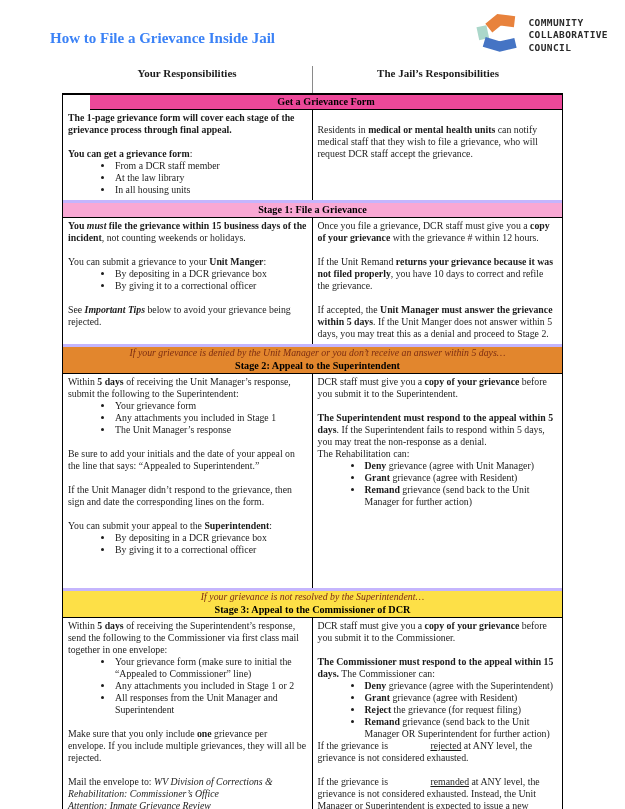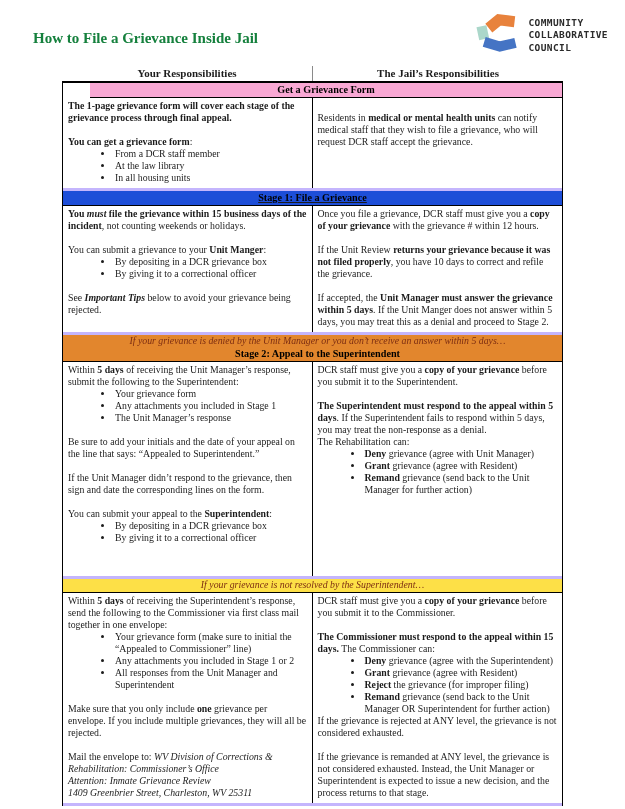--- a/index.html
+++ b/index.html
@@ -2,38 +2,38 @@
 <html><head>
 <meta charset="utf-8">
 <style>
   html,body{margin:0;padding:0;}
   body{
     width:625px;height:809px;background:#ffffff;position:relative;
     font-family:"Liberation Serif",serif;color:#1c1c1c;
     -webkit-font-smoothing:antialiased;
   }
   .title{
-    position:absolute;left:33px;top:30px;margin:0;
-    font-size:15px;font-weight:bold;color:#15803d;
+    position:absolute;left:50px;top:30px;margin:0;
+    font-size:15px;font-weight:bold;color:#3b82f6;
   }
   .logo{
     position:absolute;right:17px;top:14px;
     display:flex;align-items:center;gap:7px;
   }
   .logo svg{display:block;}
   .logo-text{
     font-family:"DejaVu Sans Mono",monospace;font-weight:bold;
     font-size:9.5px;line-height:1.3;letter-spacing:.4px;color:#2b2b2b;
   }
   .grv-table{position:absolute;left:62px;top:66px;width:501px;}
   .col-headers{
     display:flex;font-weight:bold;font-size:11px;text-align:center;
     border-bottom:2px solid #000;
   }
-  .col-headers .col-h{width:50%;padding:1px 0 2px;}
+  .col-headers .col-h{width:50%;padding:1px 0 14px;}
   .col-headers .col-h:first-child{border-right:1px solid #8a8a8a;}
   .table-body{border-left:1px solid #000;border-right:1px solid #000;}
   .banner{
     border-bottom:1px solid #000;text-align:center;padding:0 2px 1px;
   }
   .banner-title{font-weight:bold;font-size:10.2px;line-height:13px;color:#000;}
   .banner-note{font-style:italic;font-size:9.8px;line-height:12px;}
   .row{display:flex;border-bottom:3px solid #c4b5fd;}
   .cell{
     width:50%;box-sizing:border-box;padding:2px 5px 4px;
@@ -43,21 +43,21 @@
   .r0{min-height:88px;}
   .r1{min-height:124px;}
   .r2{min-height:214px;}
   .r3{min-height:183px;}
   .para{margin:0;}
   .gap{margin-top:12px;}
   ul.blist{margin:0;padding-left:46px;}
   ul.blist li{padding-left:1px;}
   .b{font-weight:bold;}
   .i{font-style:italic;}
-  .u{}
+  .u{text-decoration:underline;margin-left:40px;}
 </style>
 </head>
 <body>
 
 <h1 class="title">How to File a Grievance Inside Jail</h1>
 
 <div class="logo">
   <svg width="46" height="43" viewBox="0 0 50 46" aria-hidden="true">
     <polyline points="15,15 26,6 43,8" fill="none" stroke-width="12" stroke-linejoin="miter" stroke="#E8823C"></polyline>
     <line x1="7" y1="13" x2="10" y2="27" stroke-width="11" stroke="#ABD7CA"></line>
@@ -69,53 +69,53 @@
     <div>COUNCIL</div>
   </div>
 </div>
 
 <div class="grv-table">
   <div class="col-headers">
     <div class="col-h">Your Responsibilities</div>
     <div class="col-h">The Jail’s Responsibilities</div>
   </div>
   <div class="table-body" id="sections">
-      <div class="banner" style="background: #f9a8d4; margin-left: 27px;">
+      <div class="banner" style="background: #ec4899; margin-left: 27px;">
         <div class="banner-title">Get a Grievance Form</div>
       </div>
       <div class="row r0">
         <div class="cell left">
           <div class="para"><span class="b">The 1-page grievance form will cover each stage of the grievance process through final appeal.</span></div>
           <div class="para gap"><span class="b">You can get a grievance form</span><span>:</span></div>
           <ul class="blist">
             <li><span>From a DCR staff member</span></li>
             <li><span>At the law library</span></li>
             <li><span>In all housing units</span></li>
           </ul>
         </div>
         <div class="cell right">
           <div class="para gap"><span>Residents in </span><span class="b">medical or mental health units</span><span> can notify medical staff that they wish to file a grievance, who will request DCR staff accept the grievance.</span></div>
         </div>
       </div>
-      <div class="banner" style="background: #1d4ed8; text-decoration: underline;">
+      <div class="banner" style="background: #f9a8d4;">
         <div class="banner-title">Stage 1: File a Grievance</div>
       </div>
       <div class="row r1">
         <div class="cell left">
           <div class="para"><span class="b">You </span><span class="b i">must</span><span class="b"> file the grievance within 15 business days of the incident</span><span>, not counting weekends or holidays.</span></div>
           <div class="para gap"><span>You can submit a grievance to your </span><span class="b">Unit Manger</span><span>:</span></div>
           <ul class="blist">
             <li><span>By depositing in a DCR grievance box</span></li>
             <li><span>By giving it to a correctional officer</span></li>
           </ul>
           <div class="para gap"><span>See </span><span class="b i">Important Tips</span><span> below to avoid your grievance being rejected.</span></div>
         </div>
         <div class="cell right">
           <div class="para"><span>Once you file a grievance, DCR staff must give you a </span><span class="b">copy of your grievance</span><span> with the grievance # within 12 hours.</span></div>
-          <div class="para gap"><span>If the Unit Review </span><span class="b">returns your grievance because it was not filed properly</span><span>, you have 10 days to correct and refile the grievance.</span></div>
+          <div class="para gap"><span>If the Unit Remand </span><span class="b">returns your grievance because it was not filed properly</span><span>, you have 10 days to correct and refile the grievance.</span></div>
           <div class="para gap"><span>If accepted, the </span><span class="b">Unit Manager must answer the grievance within 5 days</span><span>. If the Unit Manger does not answer within 5 days, you may treat this as a denial and proceed to Stage 2.</span></div>
         </div>
       </div>
       <div class="banner" style="background: rgb(226, 134, 45); padding-left: 12px;">
         <div class="banner-note" style="color: rgb(124, 45, 18);">If your grievance is denied by the Unit Manager or you don’t receive an answer within 5 days…</div>
         <div class="banner-title">Stage 2: Appeal to the Superintendent</div>
       </div>
       <div class="row r2">
         <div class="cell left">
           <div class="para"><span>Within </span><span class="b">5 days</span><span> of receiving the Unit Manager’s response, submit the following to the Superintendent:</span></div>
@@ -138,41 +138,42 @@
           <div class="para"><span>The Rehabilitation can:</span></div>
           <ul class="blist">
             <li><span class="b">Deny</span><span> grievance (agree with Unit Manager)</span></li>
             <li><span class="b">Grant</span><span> grievance (agree with Resident)</span></li>
             <li><span class="b">Remand</span><span> grievance (send back to the Unit Manager for further action)</span></li>
           </ul>
         </div>
       </div>
       <div class="banner" style="background: #fde047;">
         <div class="banner-note" style="color: rgb(124, 45, 18);">If your grievance is not resolved by the Superintendent…</div>
+        <div class="banner-title">Stage 3: Appeal to the Commissioner of DCR</div>
       </div>
       <div class="row r3">
         <div class="cell left">
           <div class="para"><span>Within </span><span class="b">5 days</span><span> of receiving the Superintendent’s response, send the following to the Commissioner via first class mail together in one envelope:</span></div>
           <ul class="blist">
             <li><span>Your grievance form (make sure to initial the “Appealed to Commissioner” line)</span></li>
             <li><span>Any attachments you included in Stage 1 or 2</span></li>
             <li><span>All responses from the Unit Manager and Superintendent</span></li>
           </ul>
           <div class="para gap"><span>Make sure that you only include </span><span class="b">one</span><span> grievance per envelope. If you include multiple grievances, they will all be rejected.</span></div>
           <div class="para gap"><span>Mail the envelope to: </span><span class="i">WV Division of Corrections &amp; Rehabilitation: Commissioner’s Office</span></div>
           <div class="para"><span class="i">Attention: Inmate Grievance Review</span></div>
           <div class="para"><span class="i">1409 Greenbrier Street, Charleston, WV 25311</span></div>
         </div>
         <div class="cell right">
           <div class="para"><span>DCR staff must give you a </span><span class="b">copy of your grievance</span><span> before you submit it to the Commissioner.</span></div>
           <div class="para gap"><span class="b">The Commissioner must respond to the appeal within 15 days.</span><span> The Commissioner can:</span></div>
           <ul class="blist">
             <li><span class="b">Deny</span><span> grievance (agree with the Superintendent)</span></li>
             <li><span class="b">Grant</span><span> grievance (agree with Resident)</span></li>
-            <li><span class="b">Reject</span><span> the grievance (for improper filing)</span></li>
+            <li><span class="b">Reject</span><span> the grievance (for request filing)</span></li>
             <li><span class="b">Remand</span><span> grievance (send back to the Unit Manager OR Superintendent for further action)</span></li>
           </ul>
           <div class="para"><span>If the grievance is </span><span class="u">rejected</span><span> at ANY level, the grievance is not considered exhausted.</span></div>
           <div class="para gap"><span>If the grievance is </span><span class="u">remanded</span><span> at ANY level, the grievance is not considered exhausted. Instead, the Unit Manager or Superintendent is expected to issue a new decision, and the process returns to that stage.</span></div>
         </div>
       </div>
     </div>
 </div>
 
 </body></html>

